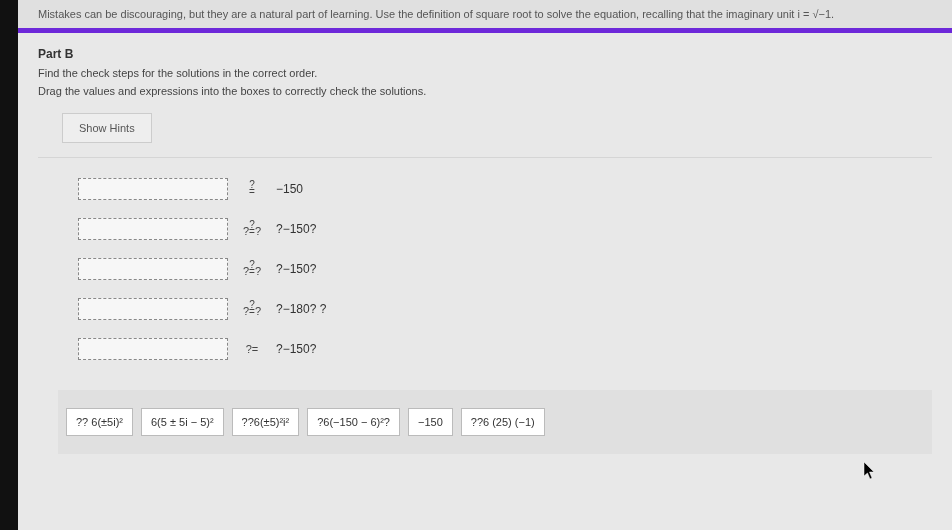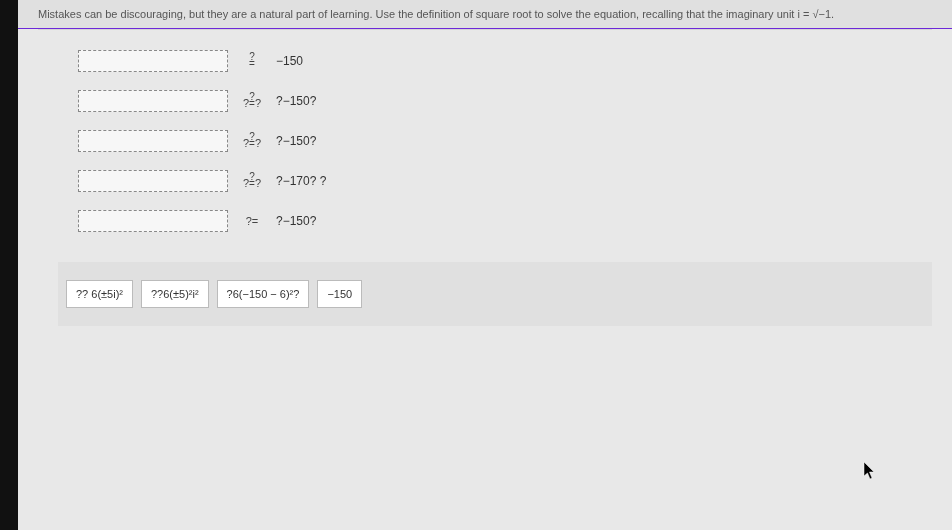--- a/index.html
+++ b/index.html
@@ -18,21 +18,21 @@
     left: 0; top: 0; bottom: 0;
     width: 18px;
     background: #111;
   }
   .content {
     margin-left: 18px;
     padding: 0;
   }
   .intro-bar {
     background: #e0e0e0;
-    border-bottom: 1px solid #6d28d9;
+    border-bottom: 5px solid #6d28d9;
     padding: 8px 20px;
     font-size: 11px;
     color: #555;
   }
   .section {
     padding: 14px 20px 0 20px;
   }
   .part-label { font-weight: bold; font-size: 12px; margin-bottom: 6px; }
   .desc1, .desc2 { font-size: 11px; color: #444; margin-bottom: 6px; }
   .hints-btn {
@@ -101,20 +101,26 @@
 </head>
 <body>
 
 <div class="dark-edge"></div>
 <div class="content">
 
   <div class="intro-bar">
     <span>Mistakes can be discouraging, but they are a natural part of learning. Use the definition of square root to solve the equation, recalling that the imaginary unit i = √−1.</span>
   </div>
 
+  <div class="section">
+    <div class="part-label">Part B</div>
+    <div class="desc1">Find the check steps for the solutions in the correct order.</div>
+    <div class="desc2">Drag the values and expressions into the boxes to correctly check the solutions.</div>
+    <div class="hints-btn">Show Hints</div>
+  </div>
 
   <div class="divider"></div>
 
   <div class="answer-area">
     <div class="row">
       <div class="dropbox"></div>
       <div class="connector"><span class="stack">?<br>=</span></div>
       <div class="result">−150</div>
     </div>
     <div class="row">
@@ -123,33 +129,35 @@
       <div class="result">?−150?</div>
     </div>
     <div class="row">
       <div class="dropbox"></div>
       <div class="connector"><span>?</span><span class="stack">?<br>=</span><span>?</span></div>
       <div class="result">?−150?</div>
     </div>
     <div class="row">
       <div class="dropbox"></div>
       <div class="connector"><span>?</span><span class="stack">?<br>=</span><span>?</span></div>
-      <div class="result">?−170? ?</div>
+      <div class="result">?−180? ?</div>
     </div>
     <div class="row">
       <div class="dropbox"></div>
       <div class="connector">?=</div>
       <div class="result">?−150?</div>
     </div>
   </div>
 
   <div class="tiles-bar">
     <div class="tile">?? 6(±5i)²</div>
+    <div class="tile">6(5 ± 5i − 5)²</div>
     <div class="tile">??6(±5)²i²</div>
     <div class="tile">?6(−150 − 6)²?</div>
     <div class="tile">−150</div>
+    <div class="tile">??6 (25) (−1)</div>
   </div>
 
 </div>
 
 <svg class="cursor" viewBox="0 0 12 18">
   <path d="M0 0 L0 14 L3.5 11 L6 17 L8 16 L5.5 10 L10 10 Z" fill="#000" stroke="#fff" stroke-width="0.5"></path>
 </svg>
 
 </body></html>

